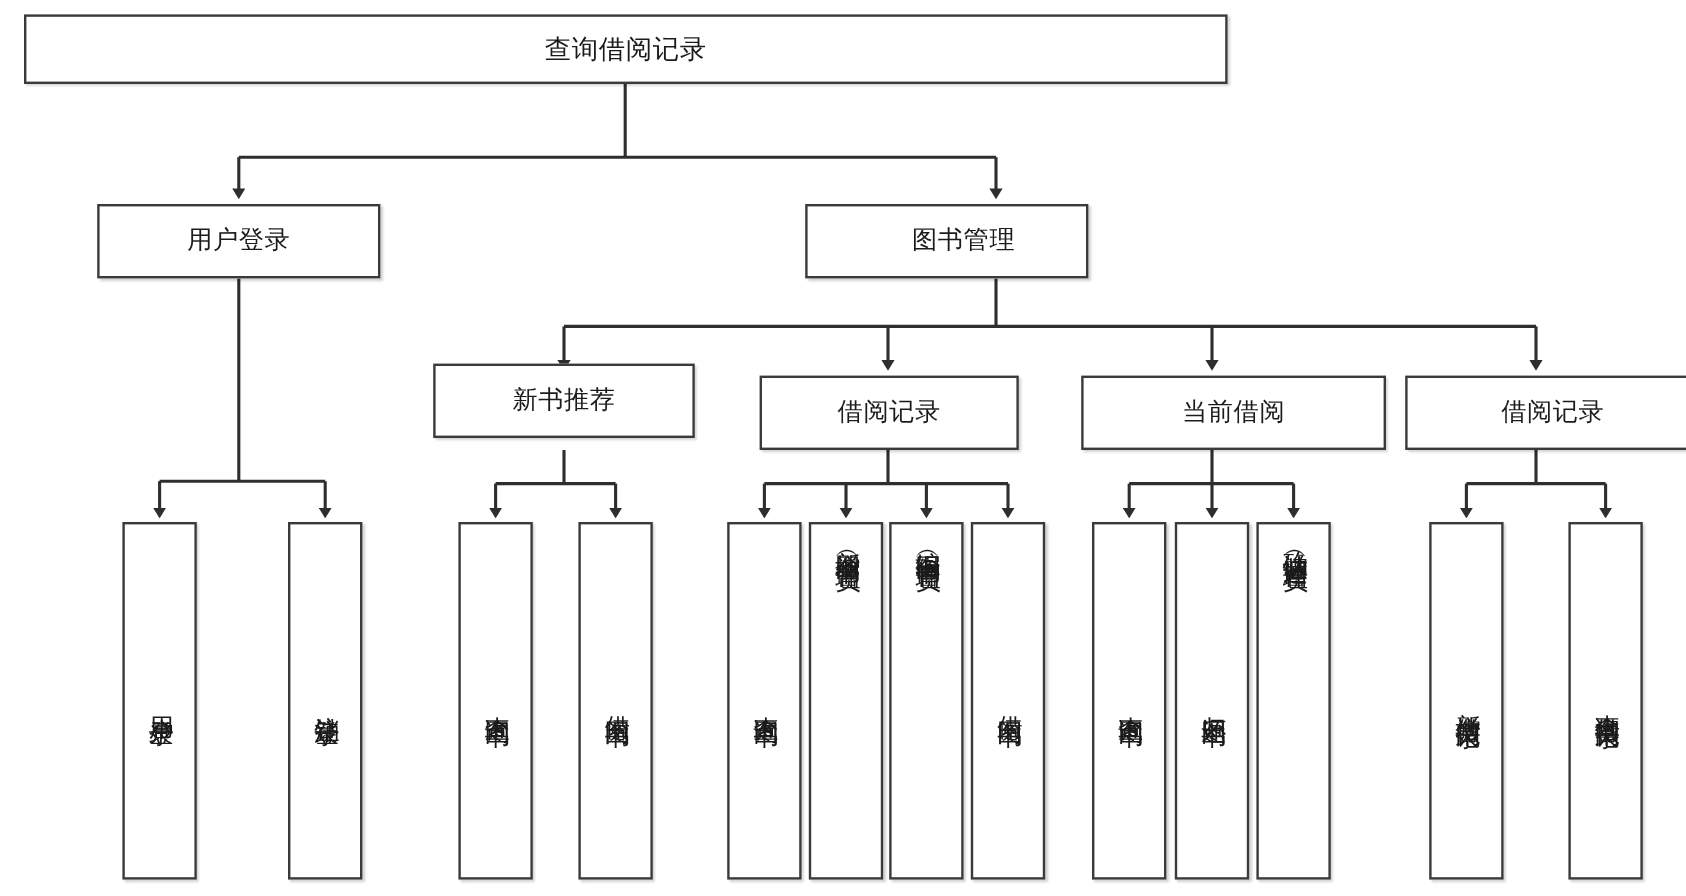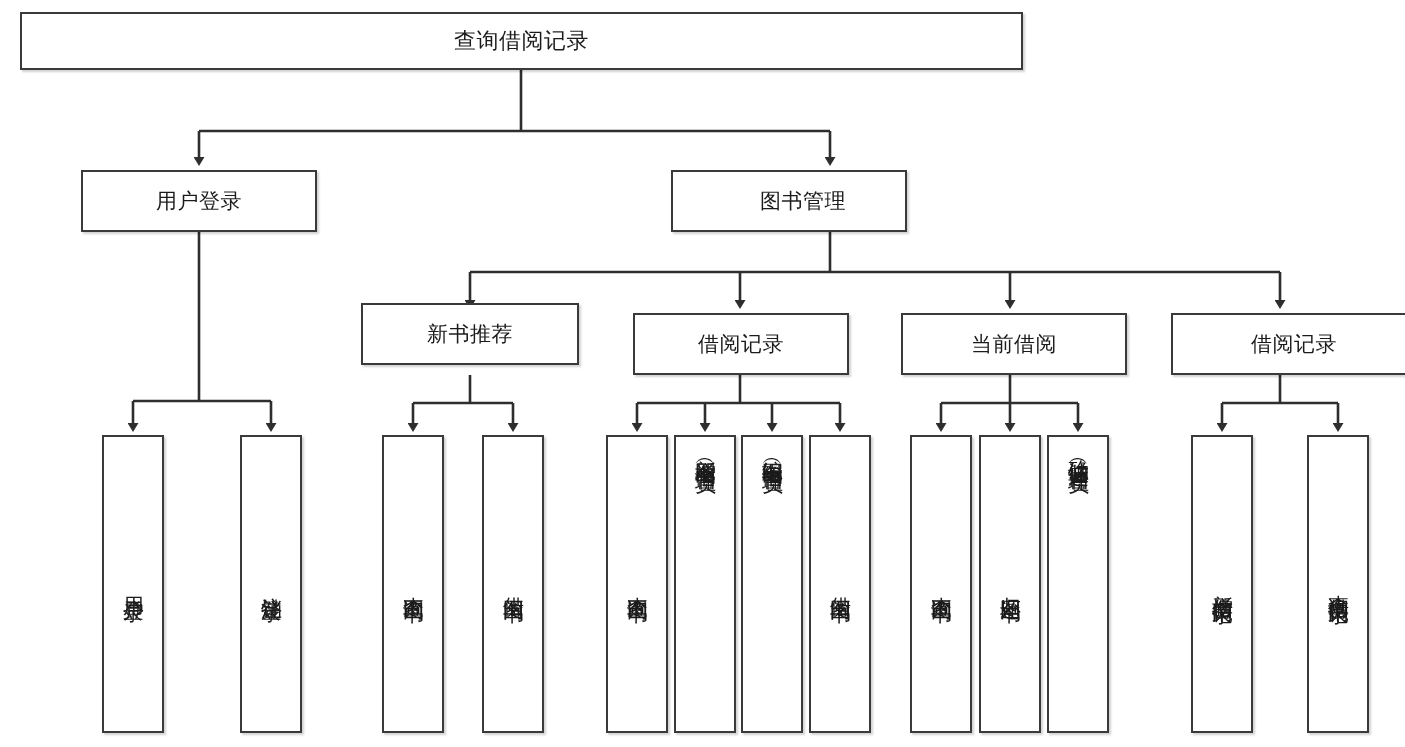--- a/index.html
+++ b/index.html
@@ -134,21 +134,21 @@
   <div class="node" style="left:671px; top:170px; width:236px; height:62px;padding-left:28px;">
     <span class="label">图书管理</span>
   </div>
 
   <div class="node" style="left:361px; top:303px; width:218px; height:62px;">
     <span class="label">新书推荐</span>
   </div>
   <div class="node" style="left:633px; top:313px; width:216px; height:62px;">
     <span class="label">借阅记录</span>
   </div>
-  <div class="node" style="left:901px; top:313px; width:226px; height:62px;">
+  <div class="node" style="left:901px; top:313px; width:254px; height:62px;">
     <span class="label">当前借阅</span>
   </div>
   <div class="node" style="left:1171px; top:313px; width:246px; height:62px;">
     <span class="label">借阅记录</span>
   </div>
 
   <div class="node vert center-text" style="left:102px; top:435px; width:62px; height:298px;">
     <span class="label">用户登录</span>
   </div>
   <div class="node vert center-text" style="left:240px; top:435px; width:62px; height:298px;">

